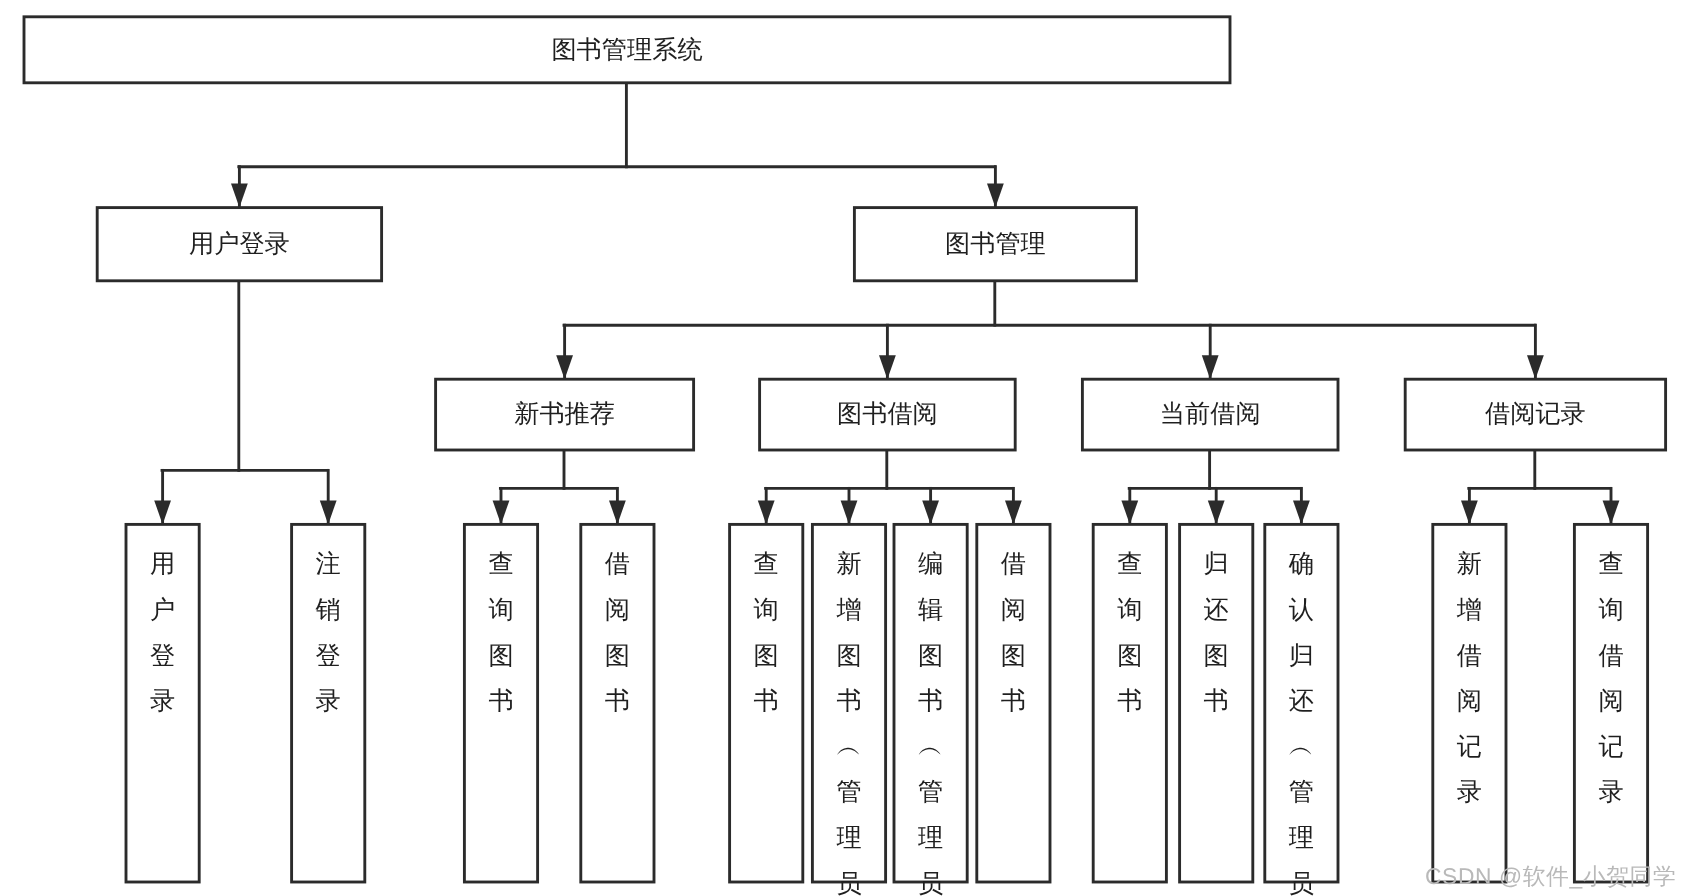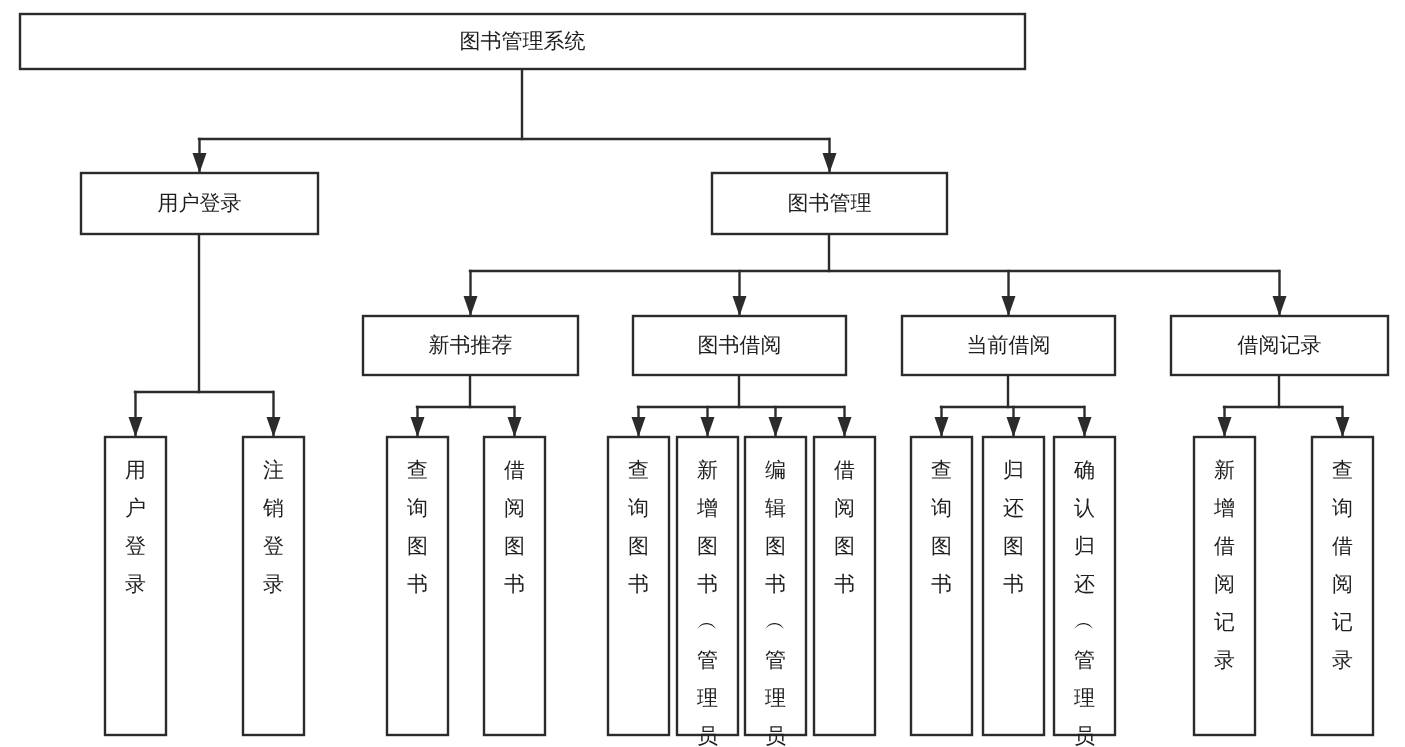--- a/index.html
+++ b/index.html
@@ -256,13 +256,14 @@
         <g>
           <rect x="1194" y="436" width="61" height="298" class="node-rect"></rect>
           <text x="1224.5" y="470" class="node-label-v"><tspan x="1224.5" dy="0">新</tspan><tspan x="1224.5" dy="38">增</tspan><tspan x="1224.5" dy="38">借</tspan><tspan x="1224.5" dy="38">阅</tspan><tspan x="1224.5" dy="38">记</tspan><tspan x="1224.5" dy="38">录</tspan></text>
         </g>
         <g>
           <rect x="1312" y="436" width="61" height="298" class="node-rect"></rect>
           <text x="1342.5" y="470" class="node-label-v"><tspan x="1342.5" dy="0">查</tspan><tspan x="1342.5" dy="38">询</tspan><tspan x="1342.5" dy="38">借</tspan><tspan x="1342.5" dy="38">阅</tspan><tspan x="1342.5" dy="38">记</tspan><tspan x="1342.5" dy="38">录</tspan></text>
         </g>
       </g>
   </svg>
+  <div class="watermark">CSDN @软件_小贺同学</div>
 </div>
 
 </body></html>

